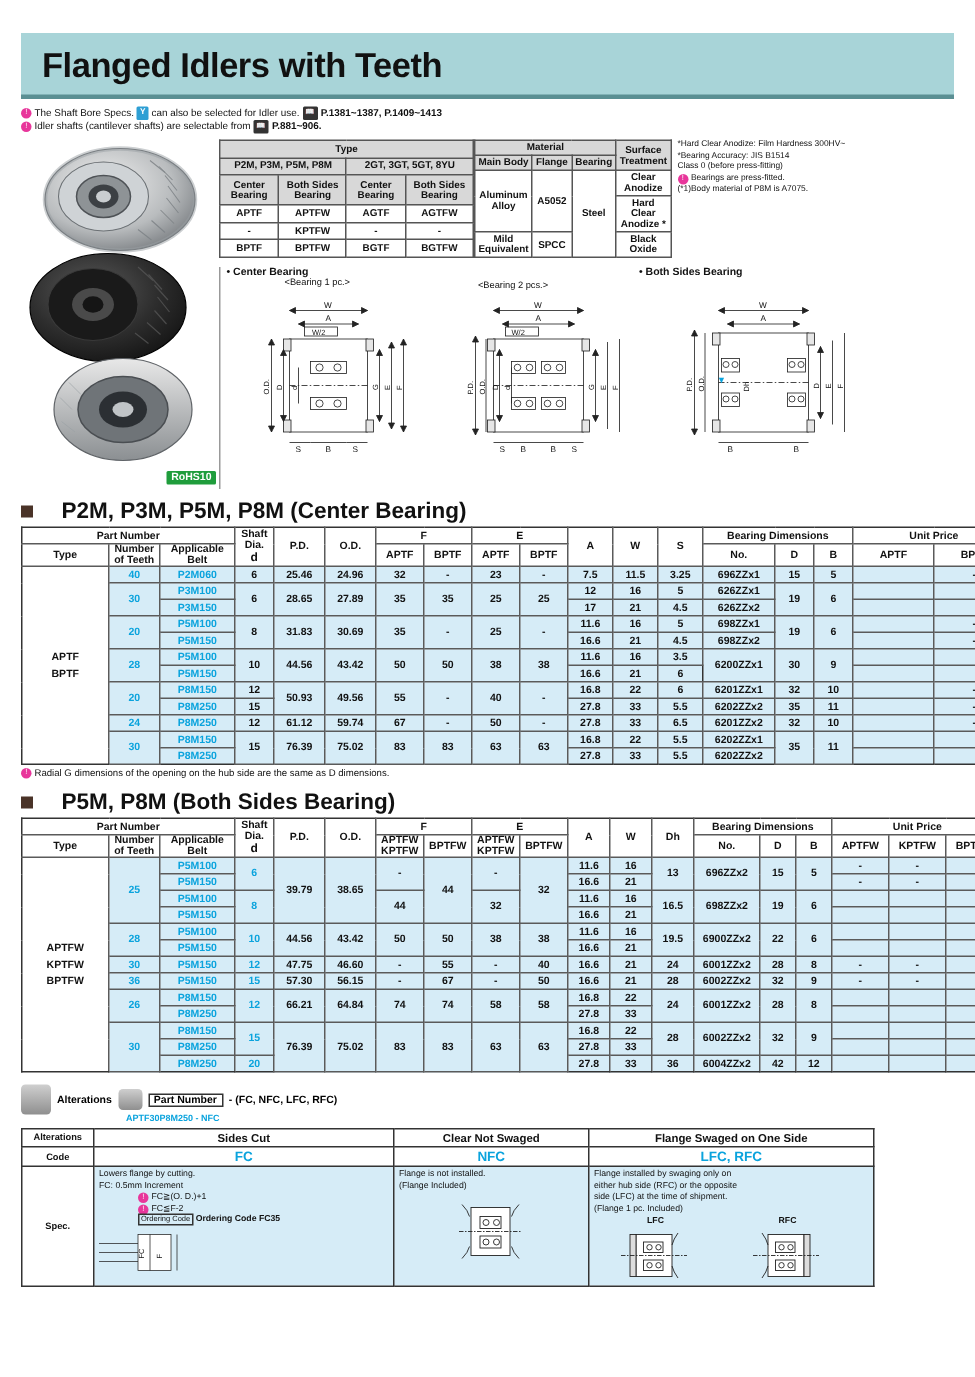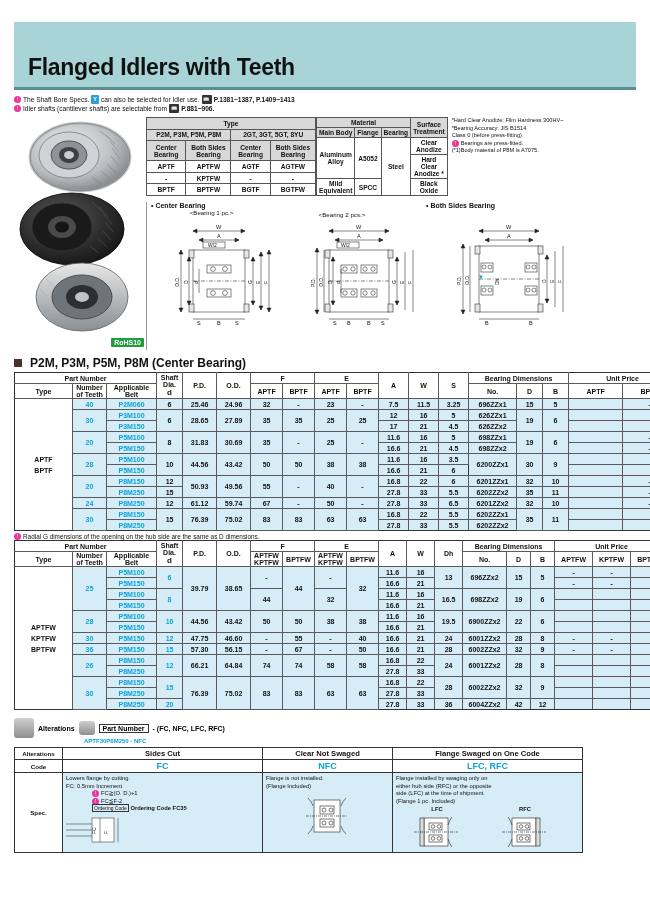--- a/index.html
+++ b/index.html
@@ -12,21 +12,21 @@
   }
   .page { position: relative; width: 650px; height: 918px; padding: 0 14px; }
 
   
   .title-band {
     background: #a8d4d8;
     margin: 22px 0 0 0;
     padding: 8px 0 6px 14px;
     border-bottom: 3px solid #5a8f93;
   }
-  .title-main { font-size: 23px; font-weight: bold; color: #111; letter-spacing: -0.3px; margin-top: 24px; }
+  .title-main { font-size: 23px; font-weight: bold; color: #111; letter-spacing: -0.3px; }
   .title-sub { font-size: 13.5px; font-weight: bold; color: #111; margin-top: 3px; letter-spacing: -0.2px; }
 
   
   .notes { margin-top: 5px; font-size: 6.6px; line-height: 9px; color: #111; }
   .note-row { display: flex; align-items: center; gap: 2px; }
   .pink-dot {
     display: inline-block; width: 7px; height: 7px; border-radius: 50%;
     background: #e8369b; color: #fff; font-size: 5px; text-align: center; line-height: 7px;
     flex: none;
   }
@@ -66,22 +66,22 @@
   
   .diagram-area {
     margin-top: 6px; border-left: 0.8px solid #999; position: relative;
     height: 148px;
   }
   .dg-label { font-size: 7px; font-weight: bold; color: #111; }
   .dg-sub { font-size: 6.2px; color: #111; }
 
   
   .sect-title {
-    font-size: 12px; font-weight: bold; color: #111; margin: 7px 0 2px 0;
-    display: flex; align-items: center; gap: 8px;
+    font-size: 15px; font-weight: bold; color: #111; margin: 7px 0 2px 0;
+    display: flex; align-items: center; gap: 19px;
   }
   .sq { width: 8px; height: 8px; background: #4a3328; display: inline-block; }
 
   
   table.data { border-collapse: collapse; width: 622px; table-layout: fixed; }
   table.data th, table.data td {
     border: 0.5px solid #5a5a5a; font-size: 7px; text-align: center; color: #111;
     height: 11px; padding: 0; font-weight: bold; background: #fff;
   }
   table.data th { background: #fff; }
@@ -730,20 +730,24 @@
         <td class="price thick-r thick-b"></td>
       </tr>
     </tbody>
   </table>
 
   <div class="foot-note">
     <span class="pink-dot">!</span>
     <span>Radial G dimensions of the opening on the hub side are the same as D dimensions.</span>
   </div>
 
+  <div class="sect-title">
+    <span class="sq"></span>
+    <span>P5M, P8M (Both Sides Bearing)</span>
+  </div>
 
   <table class="data">
     <colgroup>
       <col style="width:58px">
         <col style="width:34px">
         <col style="width:50px">
       <col style="width:26px">
         <col style="width:34px">
         <col style="width:34px">
       <col style="width:32px">
@@ -1008,21 +1012,21 @@
         <col style="width:200px">
         <col style="width:130px">
         <col style="width:190px">
         <col style="width:54px">
       </colgroup>
     <tbody>
         <tr>
       <td class="labelcell">Alterations</td>
       <td>Sides Cut</td>
       <td>Clear Not Swaged</td>
-      <td>Flange Swaged on One Code</td>
+      <td>Flange Swaged on One Side</td>
       <td rowspan="3" style="border:none;background:#fff;"></td>
     </tr>
     <tr>
       <td class="labelcell">Code</td>
       <td class="code">FC</td>
       <td class="code">NFC</td>
       <td class="code">LFC, RFC</td>
     </tr>
     <tr>
       <td class="labelcell">Spec.</td>

